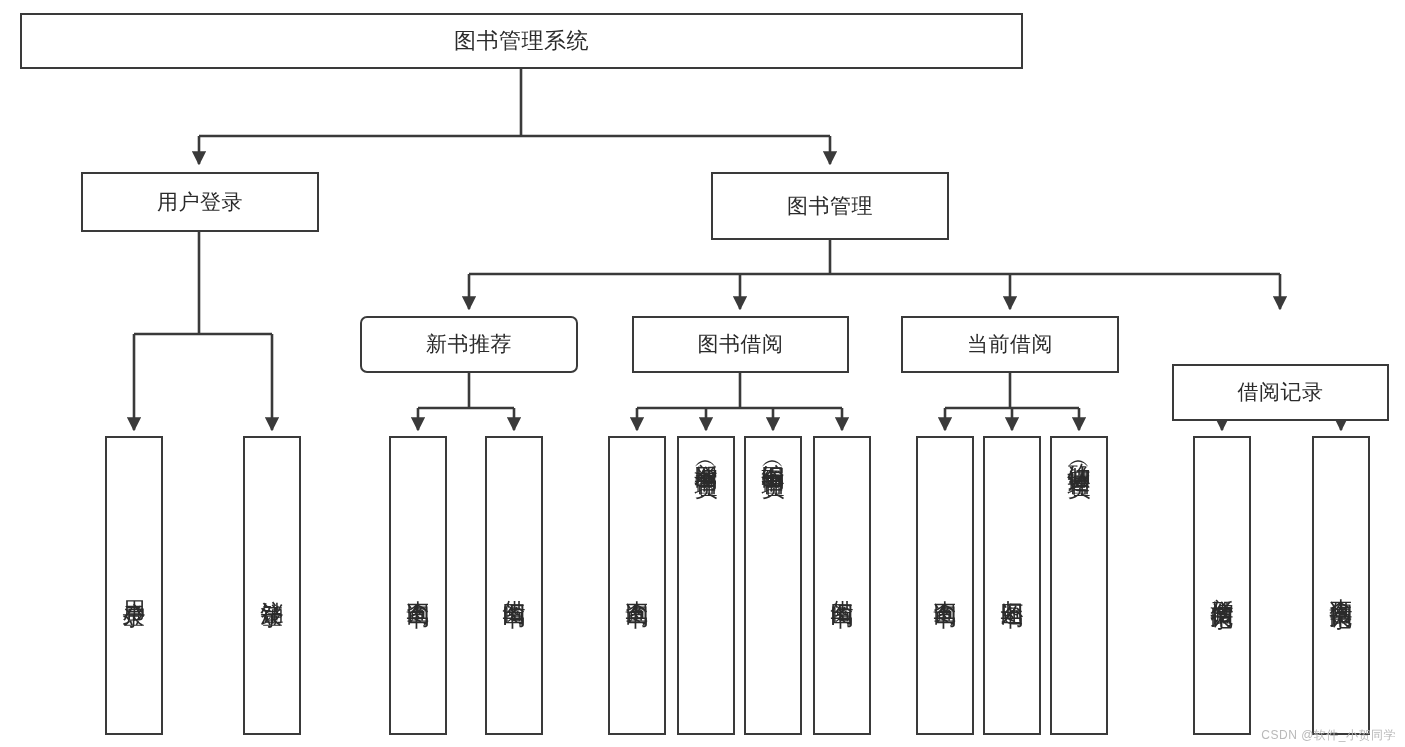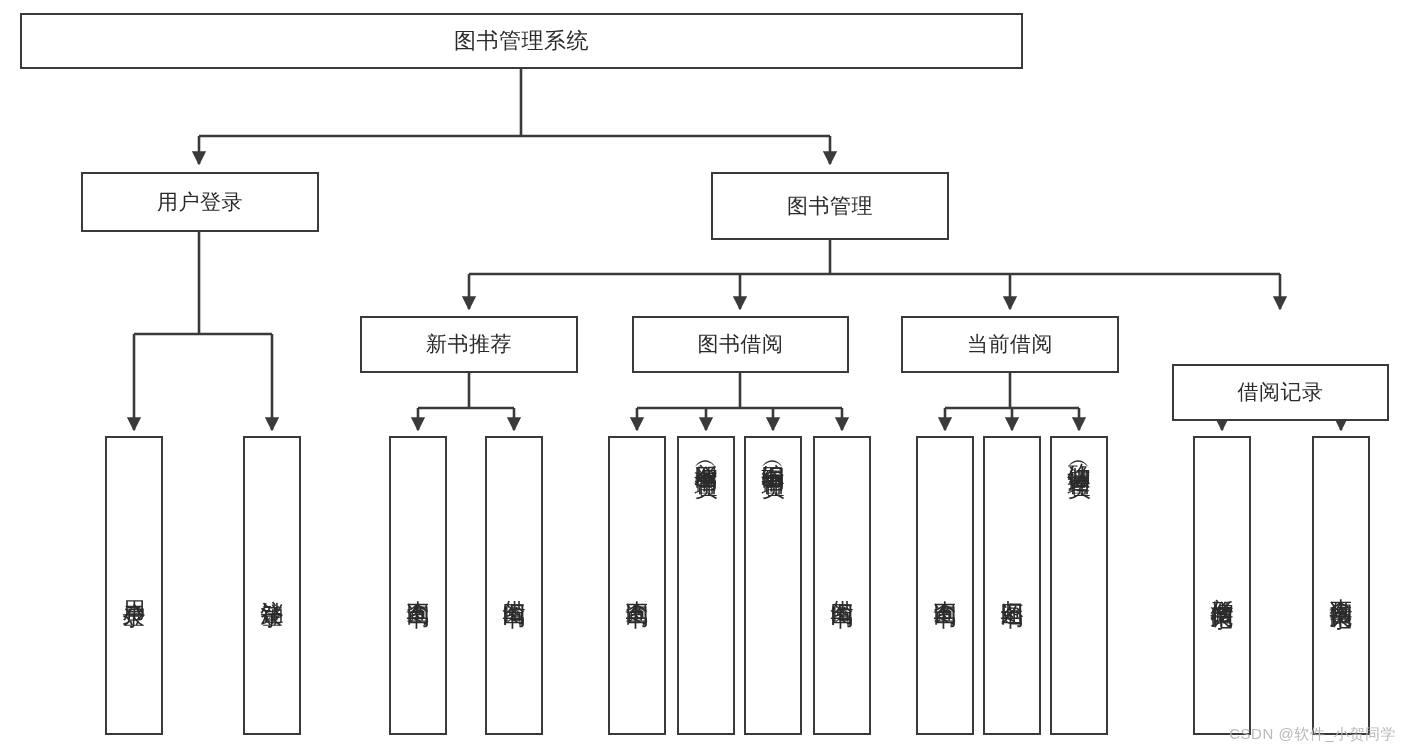--- a/index.html
+++ b/index.html
@@ -63,21 +63,21 @@
     line-height: 1;
   }
   .node.vertical.centered {
     align-items: center;
     padding-top: 0;
   }
   #watermark {
     position: absolute;
     right: 9px;
     bottom: 3px;
-    font-size: 15px;
+    font-size: 12px;
     color: #b9b9b9;
     letter-spacing: 0.5px;
     white-space: nowrap;
     pointer-events: none;
   }
 </style>
 </head>
 <body>
 
 <div id="diagram-root">
@@ -136,21 +136,21 @@
     <span class="node-label">图书管理系统</span>
   </div>
 
   <div class="node horizontal" style="left:81px; top:172px; width:238px; height:60px;">
     <span class="node-label">用户登录</span>
   </div>
   <div class="node horizontal" style="left:711px; top:172px; width:238px; height:68px;">
     <span class="node-label">图书管理</span>
   </div>
 
-  <div class="node horizontal" style="left:360px; top:316px; width:218px; height:57px;">
+  <div class="node horizontal" style="left:360px; top:316px; width:218px; height:57px;border-radius:7px;">
     <span class="node-label">新书推荐</span>
   </div>
   <div class="node horizontal" style="left:901px; top:316px; width:218px; height:57px;">
     <span class="node-label">当前借阅</span>
   </div>
   <div class="node horizontal" style="left:632px; top:316px; width:217px; height:57px;">
     <span class="node-label">图书借阅</span>
   </div>
   <div class="node horizontal" style="left:1172px; top:316px; width:217px; height:57px;margin-top:48px;">
     <span class="node-label">借阅记录</span>

